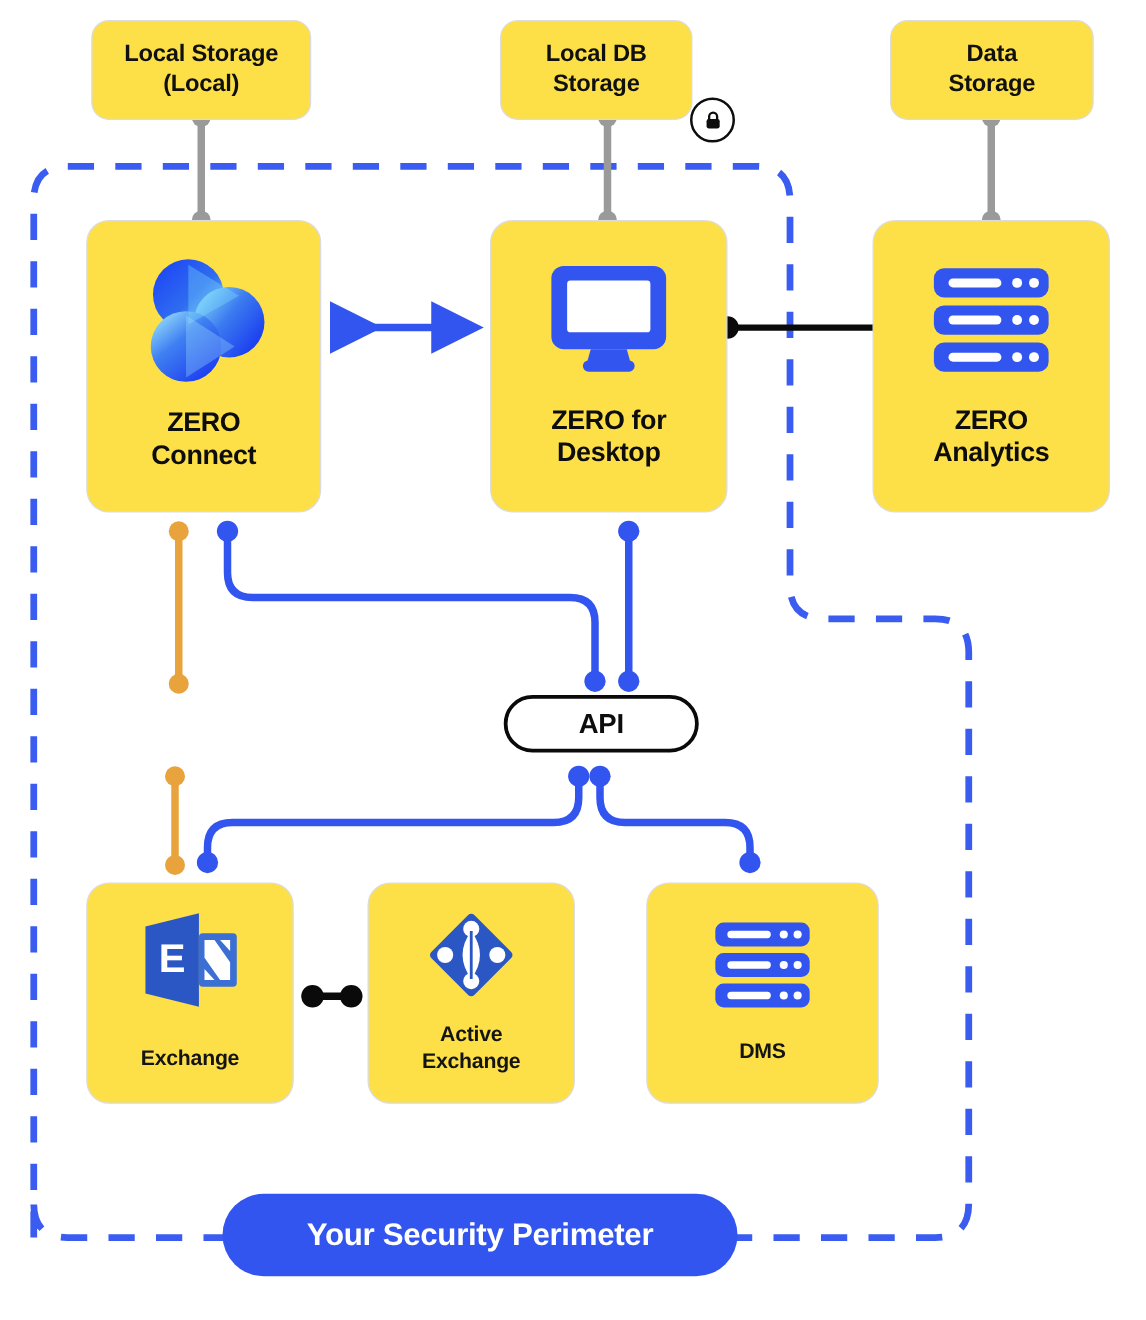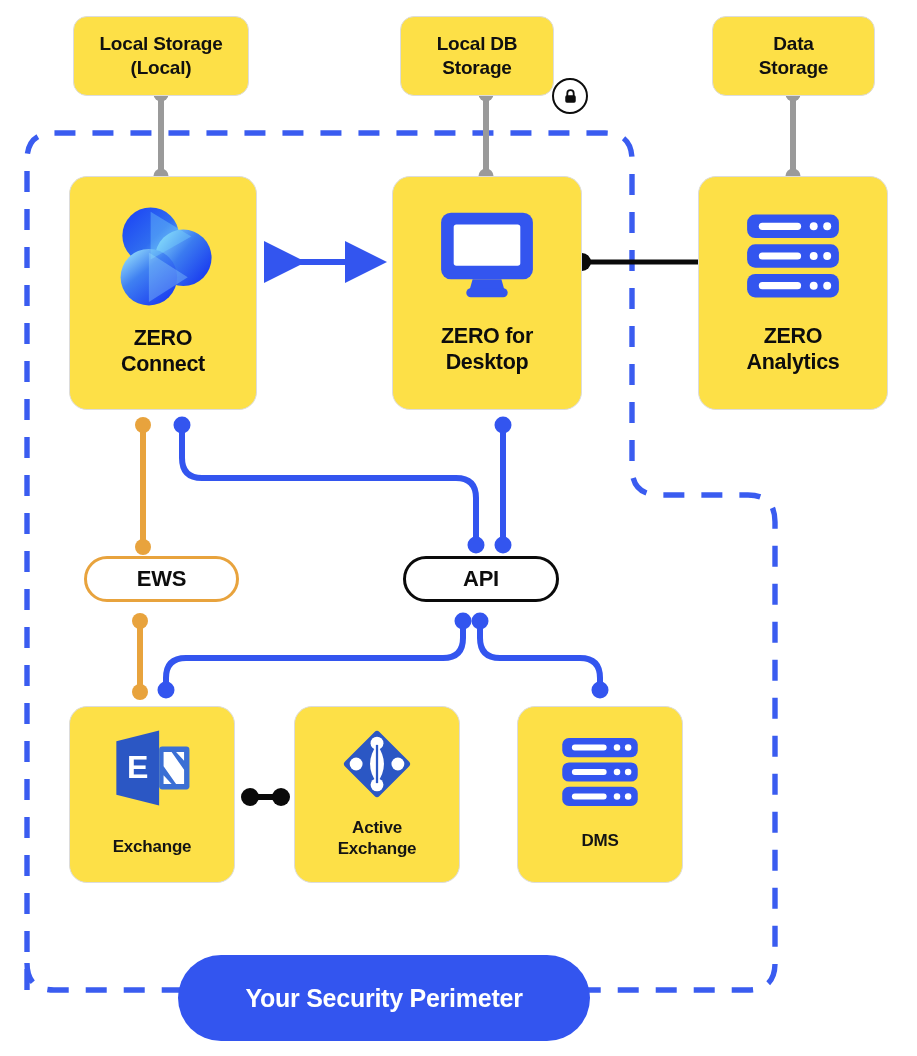--- a/index.html
+++ b/index.html
@@ -212,23 +212,20 @@
         <rect x="4" y="70" width="102" height="26" rx="9" fill="#3355ef"></rect>
         <rect x="17" y="79" width="47" height="8" rx="4" fill="#ffffff"></rect>
         <circle cx="78" cy="83" r="4.4" fill="#ffffff"></circle>
         <circle cx="93" cy="83" r="4.4" fill="#ffffff"></circle>
       </svg>
     </div>
     <div class="main-label" style="margin-top:22px;">ZERO</div>
     <div class="main-label">Analytics</div>
   </div>
 
-  <div class="pill pill-ews" style="left:84px;top:556px;width:155px;height:46px;">
-    <span class="pill-label">EWS</span>
-  </div>
 
   <div class="pill pill-api" style="left:403px;top:556px;width:156px;height:46px;">
     <span class="pill-label">API</span>
   </div>
 
   <div class="node" style="left:69px;top:706px;width:166px;height:177px;">
     <div class="icon-wrap" style="width:86px;height:82px;margin-top:-4px;">
       <svg width="86" height="82" viewBox="0 0 96 92" aria-hidden="true">
         <path d="M 8 16 L 56 4 L 56 88 L 8 76 Z" fill="#2b57c4"></path>
         <text x="20" y="57" font-family="Liberation Sans, sans-serif" font-size="36" font-weight="bold" fill="#ffffff">E</text>
@@ -250,37 +247,37 @@
         <circle cx="22" cy="46" r="7.4" fill="#ffffff"></circle>
         <circle cx="70" cy="46" r="7.4" fill="#ffffff"></circle>
         <path d="M 46 24 Q 62 46 46 68 Q 30 46 46 24 Z" fill="#ffffff"></path>
         <line x1="46" y1="24" x2="46" y2="68" stroke="#2b57c4" stroke-width="2.6"></line>
       </svg>
     </div>
     <div class="small-label" style="margin-top:14px;">Active</div>
     <div class="small-label">Exchange</div>
   </div>
 
-  <div class="node" style="left:517px;top:706px;width:166px;height:177px;">
+  <div class="node" style="left:517px;top:706px;width:186px;height:177px;">
     <div class="icon-wrap" style="width:82px;height:74px;margin-top:-2px;">
       <svg width="82" height="74" viewBox="0 0 110 100" aria-hidden="true">
         <rect x="4" y="4" width="102" height="26" rx="9" fill="#3355ef"></rect>
         <rect x="17" y="13" width="47" height="8" rx="4" fill="#ffffff"></rect>
         <circle cx="78" cy="17" r="4.4" fill="#ffffff"></circle>
         <circle cx="93" cy="17" r="4.4" fill="#ffffff"></circle>
         <rect x="4" y="37" width="102" height="26" rx="9" fill="#3355ef"></rect>
         <rect x="17" y="46" width="47" height="8" rx="4" fill="#ffffff"></rect>
         <circle cx="78" cy="50" r="4.4" fill="#ffffff"></circle>
         <circle cx="93" cy="50" r="4.4" fill="#ffffff"></circle>
         <rect x="4" y="70" width="102" height="26" rx="9" fill="#3355ef"></rect>
         <rect x="17" y="79" width="47" height="8" rx="4" fill="#ffffff"></rect>
         <circle cx="78" cy="83" r="4.4" fill="#ffffff"></circle>
         <circle cx="93" cy="83" r="4.4" fill="#ffffff"></circle>
       </svg>
     </div>
     <div class="small-label" style="margin-top:22px;">DMS</div>
   </div>
 
-  <div class="banner" style="left:178px;top:955px;width:412px;height:86px;">
+  <div class="banner" style="left:178px;top:955px;width:412px;height:66px;">
     <span class="banner-label">Your Security Perimeter</span>
   </div>
 
 </div>
 
 </body></html>

